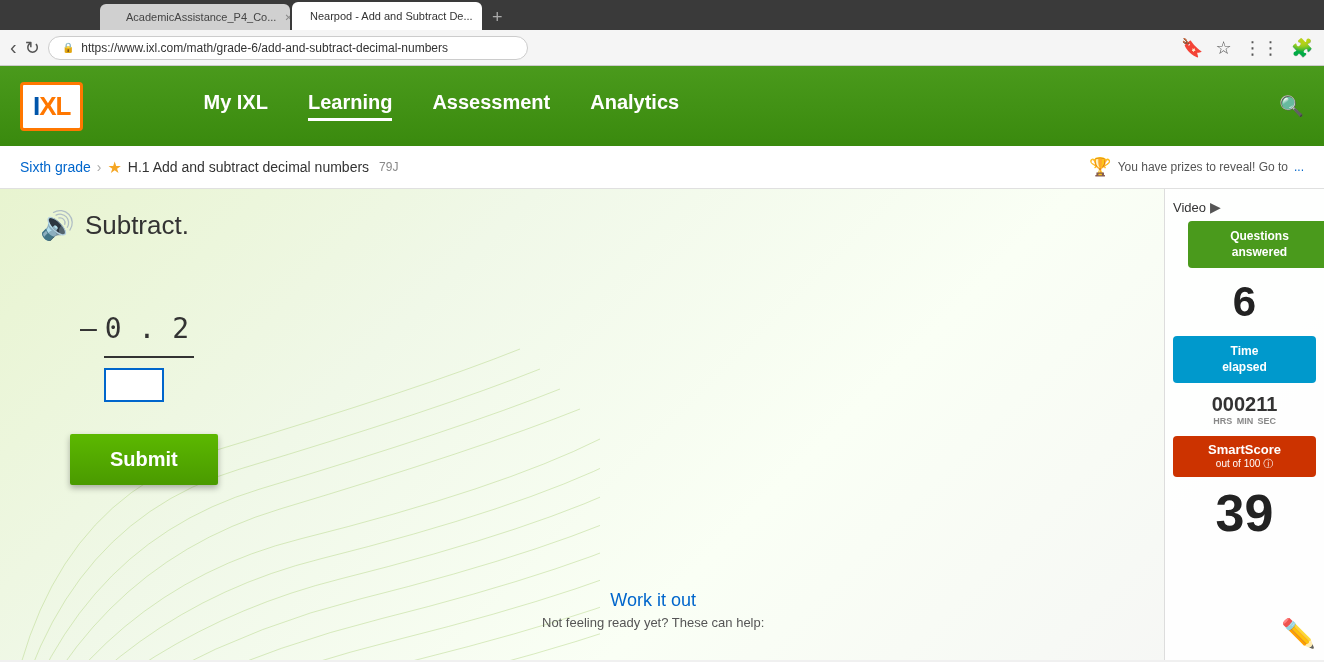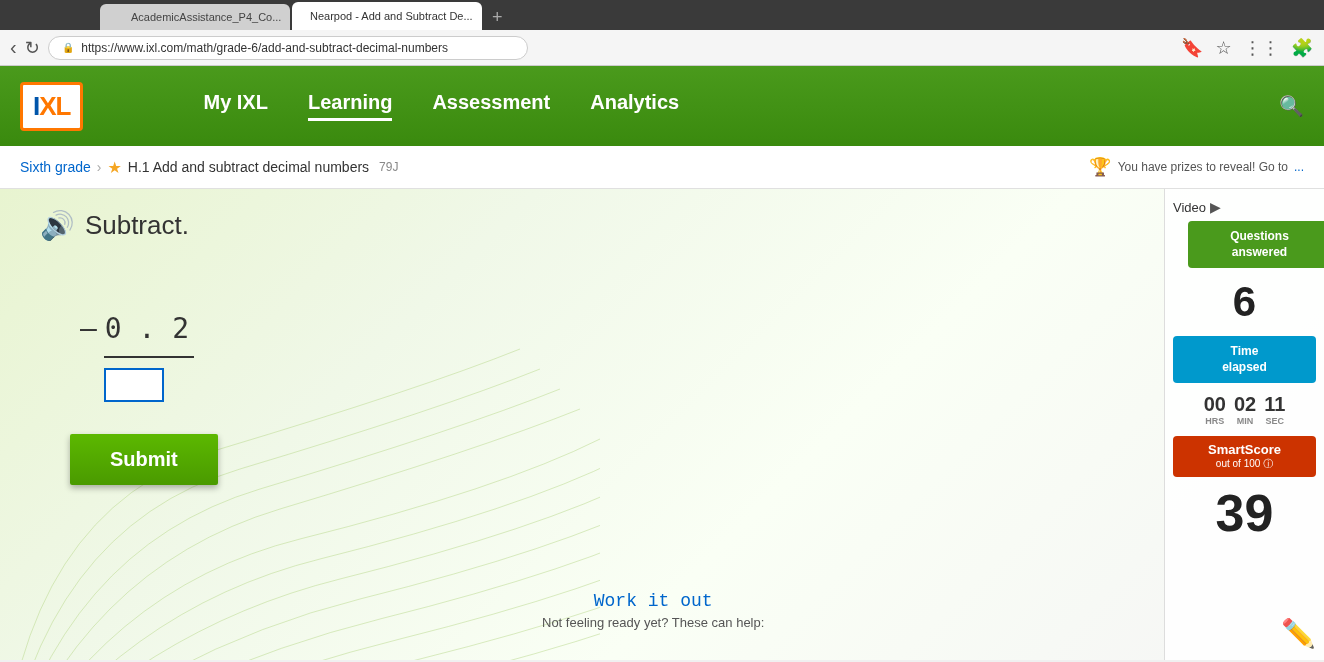--- a/index.html
+++ b/index.html
@@ -191,21 +191,20 @@
       text-align: center;
       padding: 8px 12px;
       border-radius: 4px;
       font-size: 13px;
       font-weight: bold;
       width: 100%;
     }
 
     .time-display {
       display: flex;
-      gap: 8px;
       font-size: 20px;
       font-weight: bold;
       color: #333;
       justify-content: center;
       margin: 4px 0;
     }
     .time-unit { display: flex; flex-direction: column; align-items: center; }
     .time-label { font-size: 9px; color: #888; }
 
     .smartscore-box {
@@ -232,21 +231,21 @@
       color: #0066cc;
       font-size: 28px;
       cursor: pointer;
       align-self: flex-end;
     }
   </style>
 </head>
 <body>
 
 <div style="background:#3a3a3a; height:30px; display:flex; align-items:flex-end; padding:0 120px 0 100px; gap:2px;">
-  <div style="background:#d0d0d0; border-radius:6px 6px 0 0; padding:4px 9px; font-size:11px; color:#444; height:26px; display:flex; align-items:center; gap:22px; max-width:190px; overflow:hidden; white-space:nowrap;">
+  <div style="background:#d0d0d0; border-radius:6px 6px 0 0; padding:4px 20px; font-size:11px; color:#444; height:26px; display:flex; align-items:center; gap:6px; max-width:190px; overflow:hidden; white-space:nowrap;">
     <span style="width:12px;height:12px;background:#ccc;border-radius:50%;display:inline-block;"></span>
     <span>AcademicAssistance_P4_Co...</span>
     <span style="color:#888;font-size:10px;margin-left:2px;">✕</span>
   </div>
   <div style="background:#fff; border-radius:6px 6px 0 0; padding:4px 12px; font-size:11px; color:#333; height:28px; display:flex; align-items:center; gap:6px; max-width:190px; overflow:hidden; white-space:nowrap;">
     <span style="width:12px;height:12px;background:#4a9a1c;border-radius:50%;display:inline-block;"></span>
     <span>Nearpod - Add and Subtract De...</span>
     <span style="color:#888;font-size:10px;margin-left:2px;">✕</span>
   </div>
   <div style="color:#aaa;font-size:18px;padding:0 8px;cursor:pointer;margin-bottom:2px;">+</div>
@@ -391,18 +390,18 @@
         </div>
       </div>
 
       <div class="smartscore-value">39</div>
 
       <div class="pencil-icon-area">✏️</div>
 
     </div>
 
     <div style="position:absolute;bottom:30px;left:50%;transform:translateX(-120px);text-align:center;">
-      <div style="font-size:18px;color:#0066cc;cursor:pointer;font-family:Liberation Mono, monospace;">Work it out</div>
+      <div style="font-size:18px;color:#0066cc;cursor:pointer;">Work it out</div>
       <div style="font-size:13px;color:#555;margin-top:4px;">Not feeling ready yet? These can help:</div>
     </div>
 
   </div>
 </div>
 
 </body></html>

